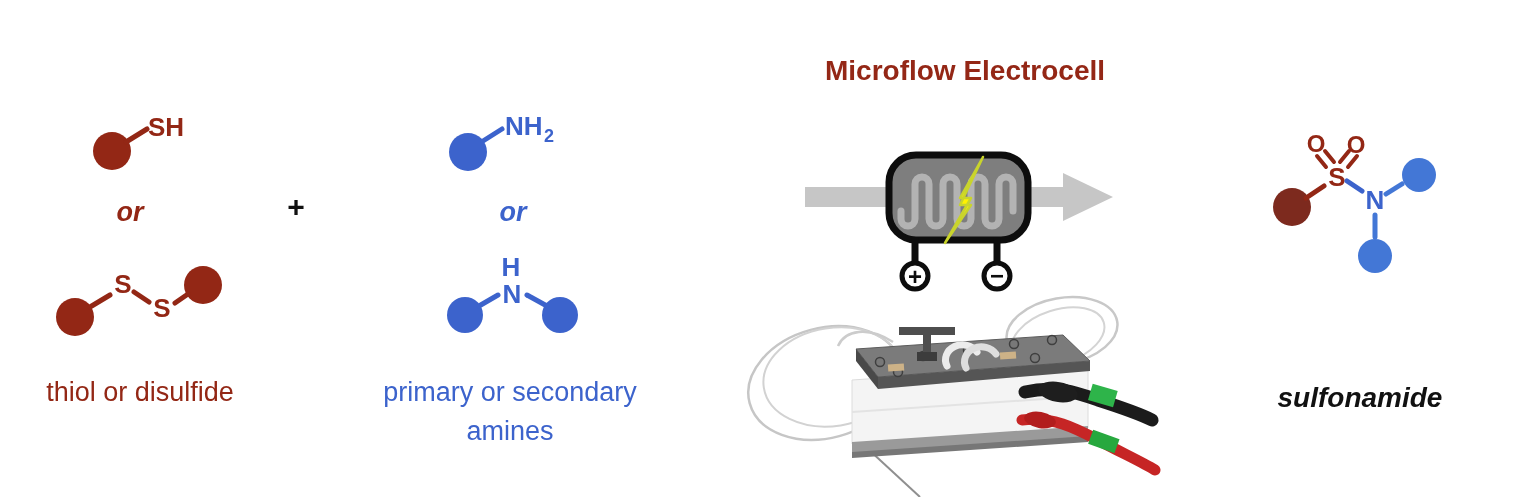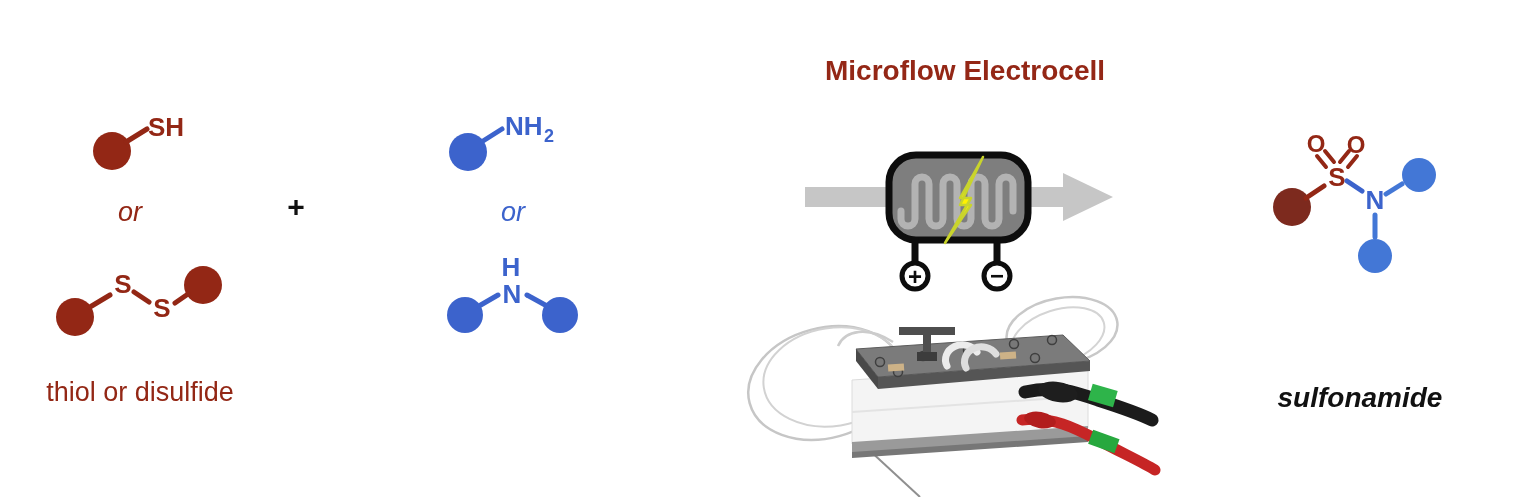--- a/index.html
+++ b/index.html
@@ -1,20 +1,20 @@
 <!DOCTYPE html>
 <html><head>
 <meta charset="utf-8">
 <style>
   html,body{margin:0;padding:0;background:#ffffff;}
   .canvas{position:relative;width:1536px;height:497px;background:#ffffff;overflow:hidden;
           font-family:"Liberation Sans", sans-serif;}
   .abs{position:absolute;}
   .txt{text-align:center;white-space:nowrap;}
-  .or-label{font-style:italic;font-weight:normal;font-size:27px;}
+  .or-label{font-style:italic;font-weight:bold;font-size:27px;}
   .maroon{color:#932715;}
   .blue{color:#3c63cc;}
   .caption{font-size:27px;text-align:center;}
   .plus-sign{font-size:30px;font-weight:600;color:#111111;text-align:center;}
   .title{font-weight:bold;font-size:28px;color:#942716;text-align:center;}
   .product-caption{font-weight:bold;font-style:italic;font-size:28px;color:#111111;text-align:center;}
   svg text{font-family:"Liberation Sans", sans-serif;font-weight:bold;}
   .atom{font-size:26px;}
   .atom-sm{font-size:24px;}
   .sub{font-size:18px;}
@@ -144,18 +144,22 @@
   </svg>
 
   <div class="abs txt or-label maroon" style="left:100px;top:197px;width:60px">or</div>
 
   <div class="abs caption maroon" style="left:20px;top:377px;width:240px">thiol or disulfide</div>
 
   <div class="abs plus-sign" style="left:268px;top:190px;width:56px">+</div>
 
   <div class="abs txt or-label blue" style="left:483px;top:197px;width:60px">or</div>
 
+  <div class="abs" style="left:345px;top:377px;width:330px">
+    <div class="caption blue">primary or secondary</div>
+    <div class="caption blue" style="margin-top:8px">amines</div>
+  </div>
 
   <div class="abs product-caption" style="left:1240px;top:382px;width:240px">sulfonamide</div>
 
   <div class="abs title" style="left:790px;top:55px;width:350px">Microflow Electrocell</div>
 
 </div>
 
 </body></html>

